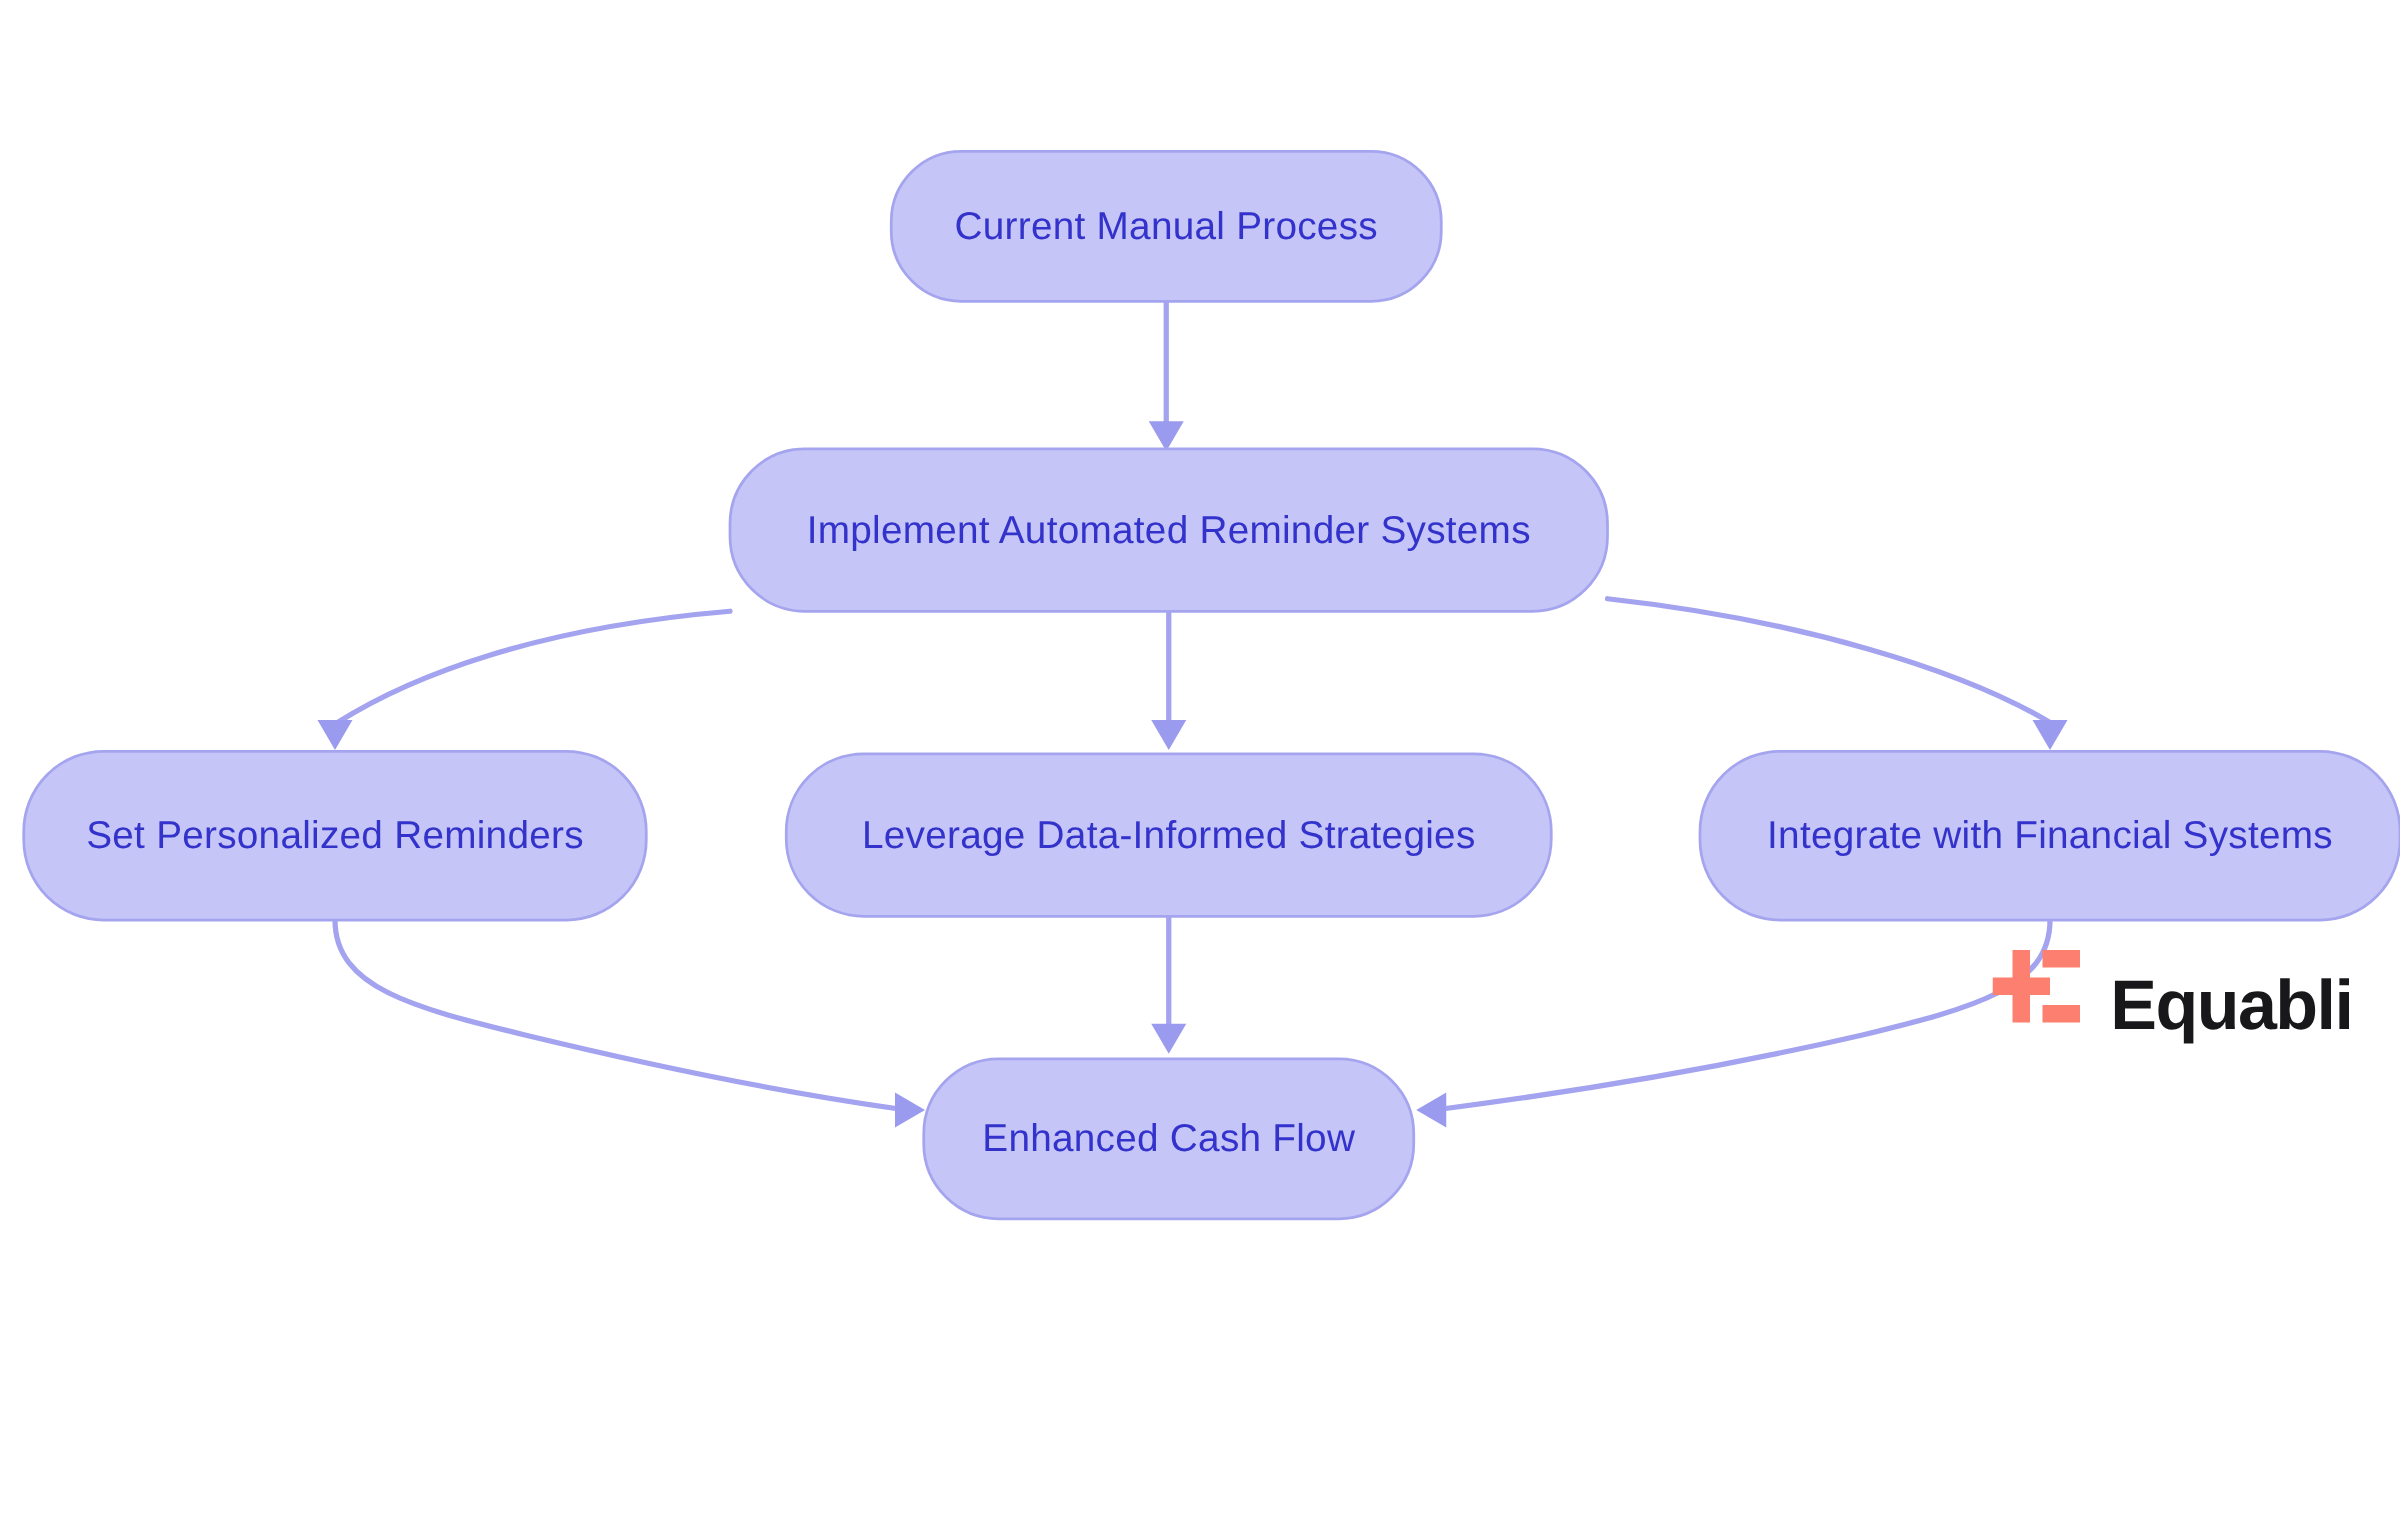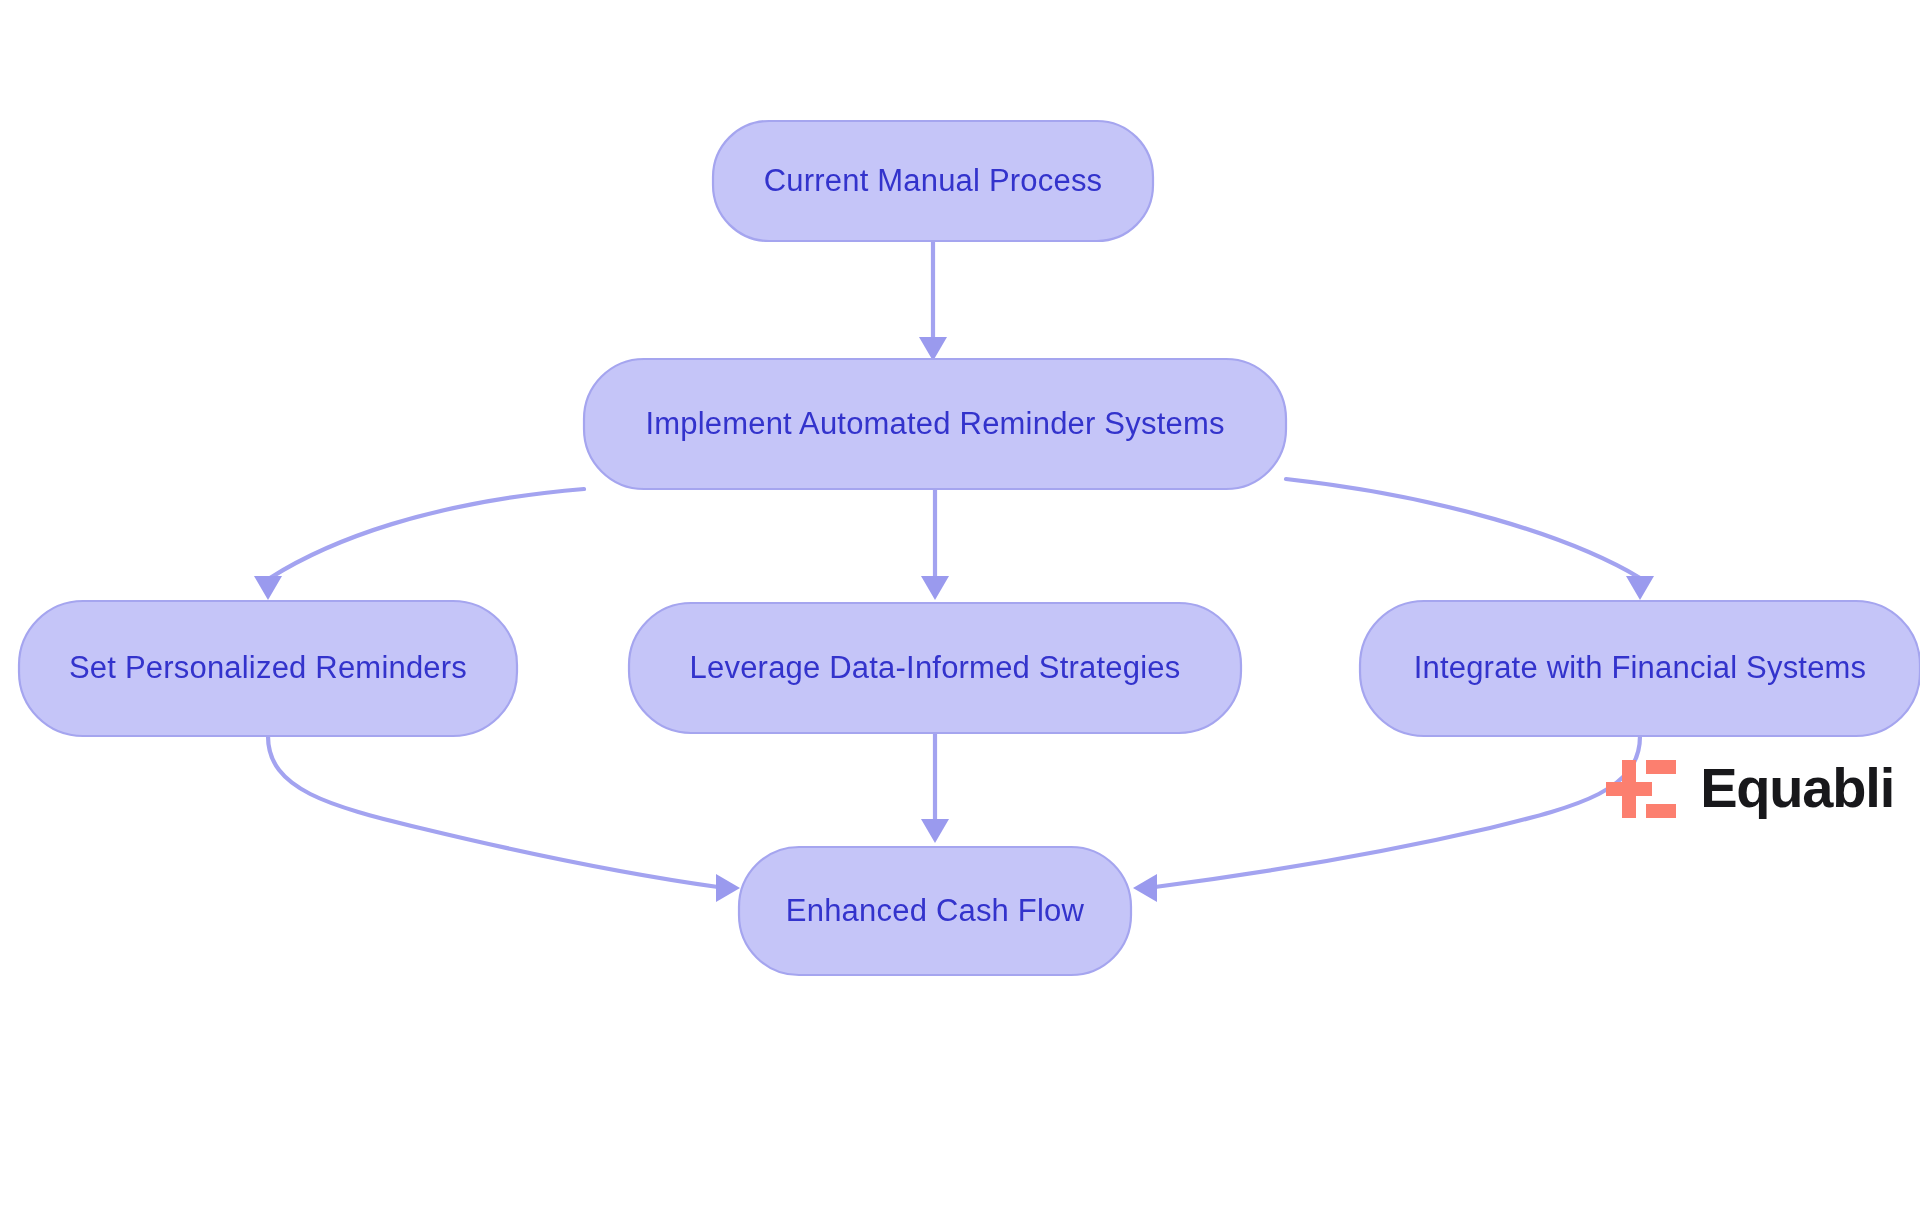--- a/index.html
+++ b/index.html
@@ -45,24 +45,24 @@
     stroke: #a3a3f0;
     stroke-width: 4.2;
     stroke-linecap: round;
   }
   .edge-head {
     fill: #9a9aee;
     stroke: none;
   }
   .logo-wrap {
     position: absolute;
-    right: 26px;
+    right: 38px;
     bottom: 24px;
     display: flex;
-    align-items: flex-start;
+    align-items: flex-end;
     gap: 18px;
   }
   .logo-mark {
     width: 76px;
     height: 72px;
     display: block;
   }
   .logo-text {
     font-family: "Liberation Sans", sans-serif;
     font-size: 56px;

